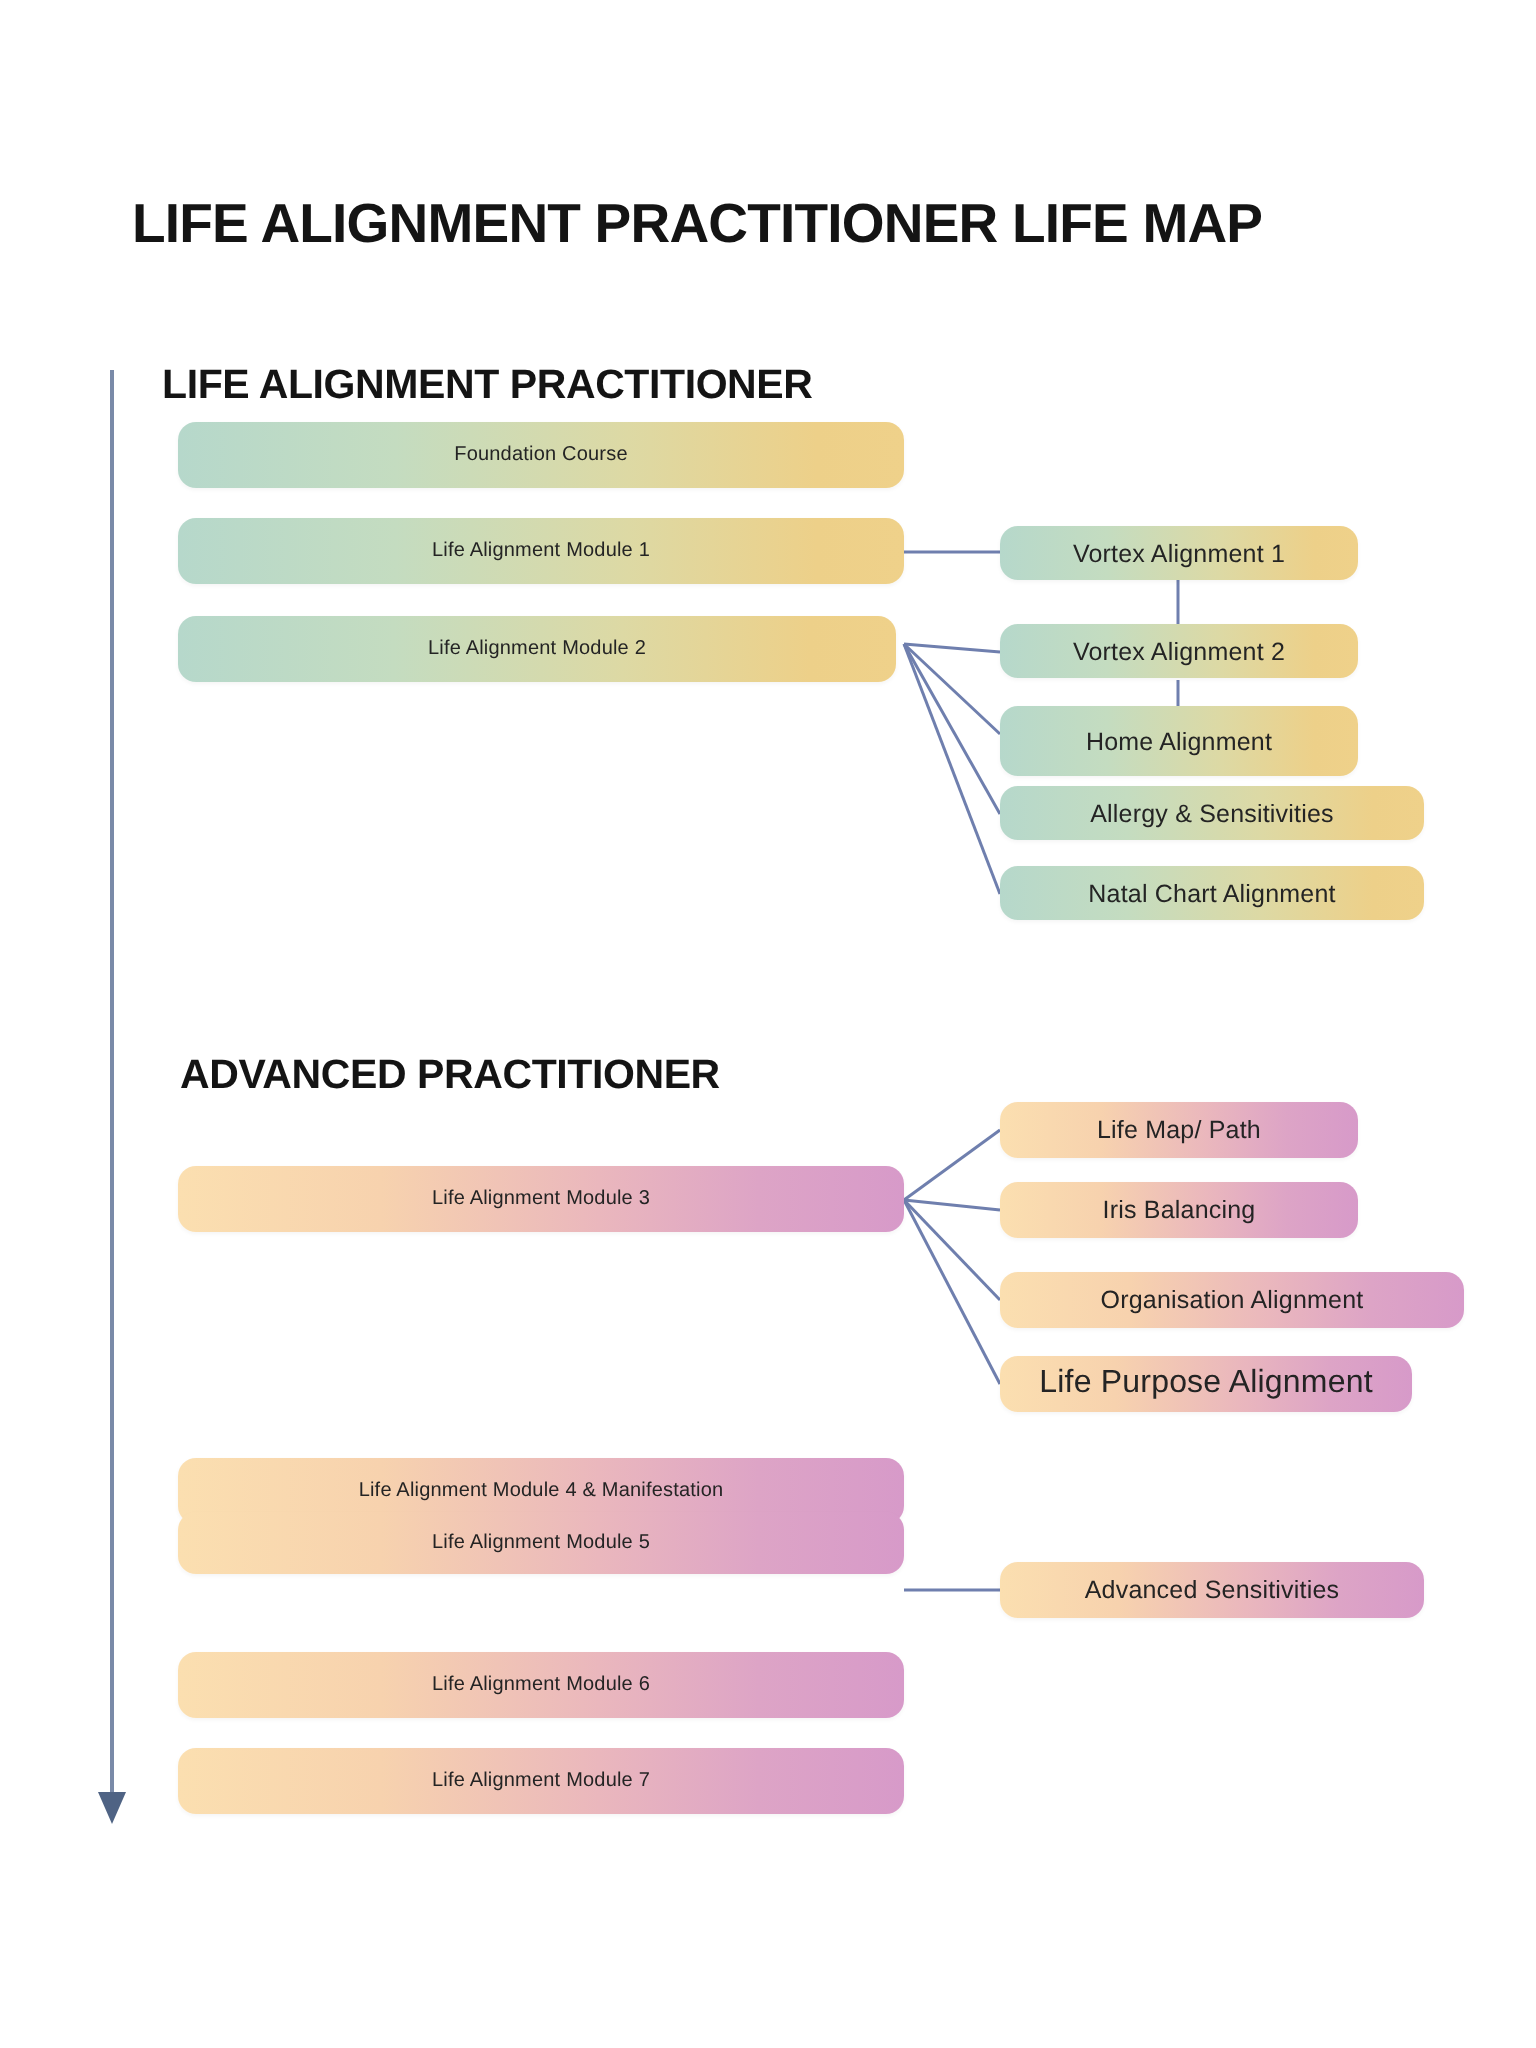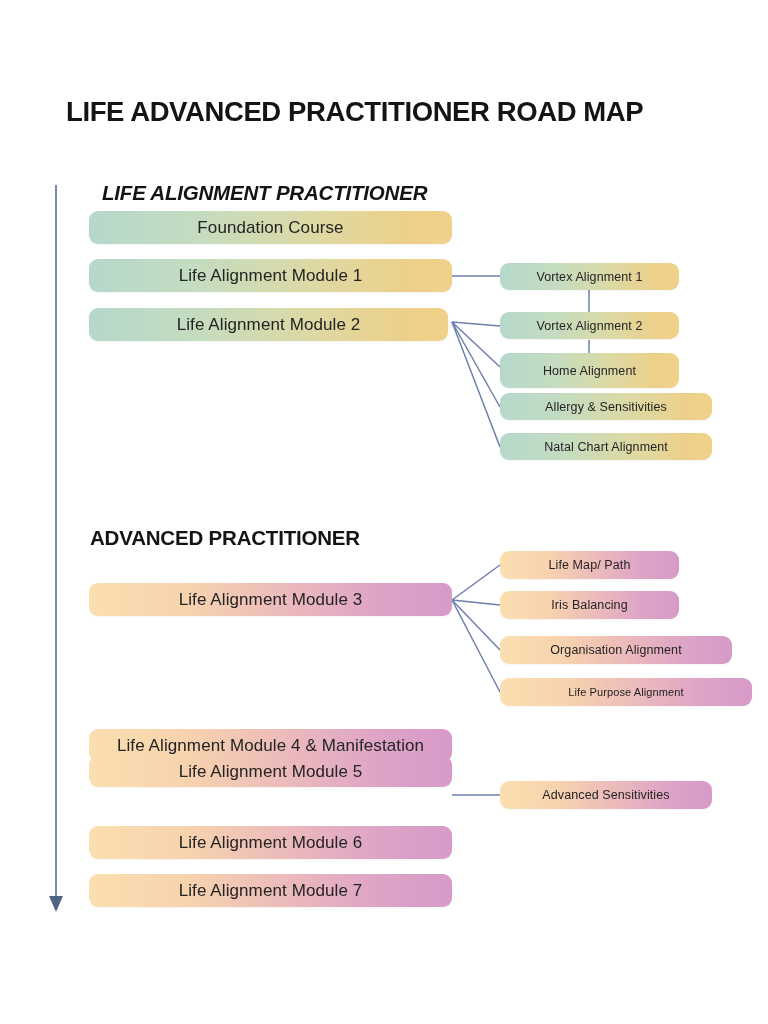--- a/index.html
+++ b/index.html
@@ -23,31 +23,31 @@
   }
 
   .section-title {
     position: absolute;
     font-size: 20.5px;
     font-weight: 800;
     letter-spacing: -0.2px;
     color: #141414;
     white-space: nowrap;
   }
-  #sec-lap { left: 102px; top: 181px; font-style: italic; }
+  #sec-lap { left: 81px; top: 181px; }
   #sec-adv { left: 90px; top: 526px; }
 
   .node {
     position: absolute;
     border-radius: 9px;
     display: flex;
     align-items: center;
     justify-content: center;
     color: #242424;
-    font-size: 17px;
+    font-size: 10px;
     letter-spacing: 0.1px;
     white-space: nowrap;
     z-index: 3;
     box-shadow: 0 1px 2px rgba(0,0,0,0.045);
   }
   .g-teal { background: linear-gradient(90deg, #b6d8cb 0%, #c4dcc0 30%, #ddd9a4 62%, #edd089 88%, #efd18a 100%); }
   .g-pink { background: linear-gradient(90deg, #fbdfb0 0%, #f7d2ae 28%, #eab7bd 58%, #ddа4c6 80%, #d79ac9 100%); }
   .g-pink { background: linear-gradient(90deg, #fbdfb0 0%, #f7d2ae 28%, #eab7bd 58%, #dda4c6 80%, #d79ac9 100%); }
 
   svg#wires { position: absolute; left:0; top:0; width:768px; height:1024px; z-index:1; }
@@ -76,21 +76,21 @@
     <line class="wire" x1="452" y1="322" x2="500" y2="447"></line>
 
     <line class="wire" x1="452" y1="600" x2="500" y2="565"></line>
     <line class="wire" x1="452" y1="600" x2="500" y2="605"></line>
     <line class="wire" x1="452" y1="600" x2="500" y2="650"></line>
     <line class="wire" x1="452" y1="600" x2="500" y2="692"></line>
 
     <line class="wire" x1="452" y1="795" x2="500" y2="795"></line>
   </svg>
 
-  <div class="page-title">LIFE ADVANCED PRACTITIONER ROAD MAP</div>
+  <div class="page-title">LIFE ALIGNMENT PRACTITIONER LIFE MAP</div>
 
   <div class="section-title" id="sec-lap">LIFE ALIGNMENT PRACTITIONER</div>
 
   <div class="node g-teal" style="left:89px; top:211px; width:363px; height:33px;">Foundation Course</div>
 
   <div class="node g-teal" style="left:89px; top:259px; width:363px; height:33px;">Life Alignment Module 1</div>
 
   <div class="node g-teal" style="left:89px; top:308px; width:359px; height:33px;">Life Alignment Module 2</div>
 
   <div class="node g-teal" style="left:500px; top:263px; width:179px; height:27px; font-size:12.5px;">Vortex Alignment 1</div>
@@ -114,17 +114,17 @@
   <div class="node g-pink" style="left:89px; top:826px; width:363px; height:33px;">Life Alignment Module 6</div>
 
   <div class="node g-pink" style="left:89px; top:874px; width:363px; height:33px;">Life Alignment Module 7</div>
 
   <div class="node g-pink" style="left:500px; top:551px; width:179px; height:28px; font-size:12.5px;">Life Map/ Path</div>
 
   <div class="node g-pink" style="left:500px; top:591px; width:179px; height:28px; font-size:12.5px;">Iris Balancing</div>
 
   <div class="node g-pink" style="left:500px; top:636px; width:232px; height:28px; font-size:12.5px;">Organisation Alignment</div>
 
-  <div class="node g-pink" style="left:500px; top:678px; width:252px; height:28px; font-size:11px;">Life Purpose Alignment</div>
+  <div class="node g-pink" style="left:500px; top:678px; width:206px; height:28px; font-size:16px;">Life Purpose Alignment</div>
 
   <div class="node g-pink" style="left:500px; top:781px; width:212px; height:28px; font-size:12.5px;">Advanced Sensitivities</div>
 
 </div>
 
 </body></html>

